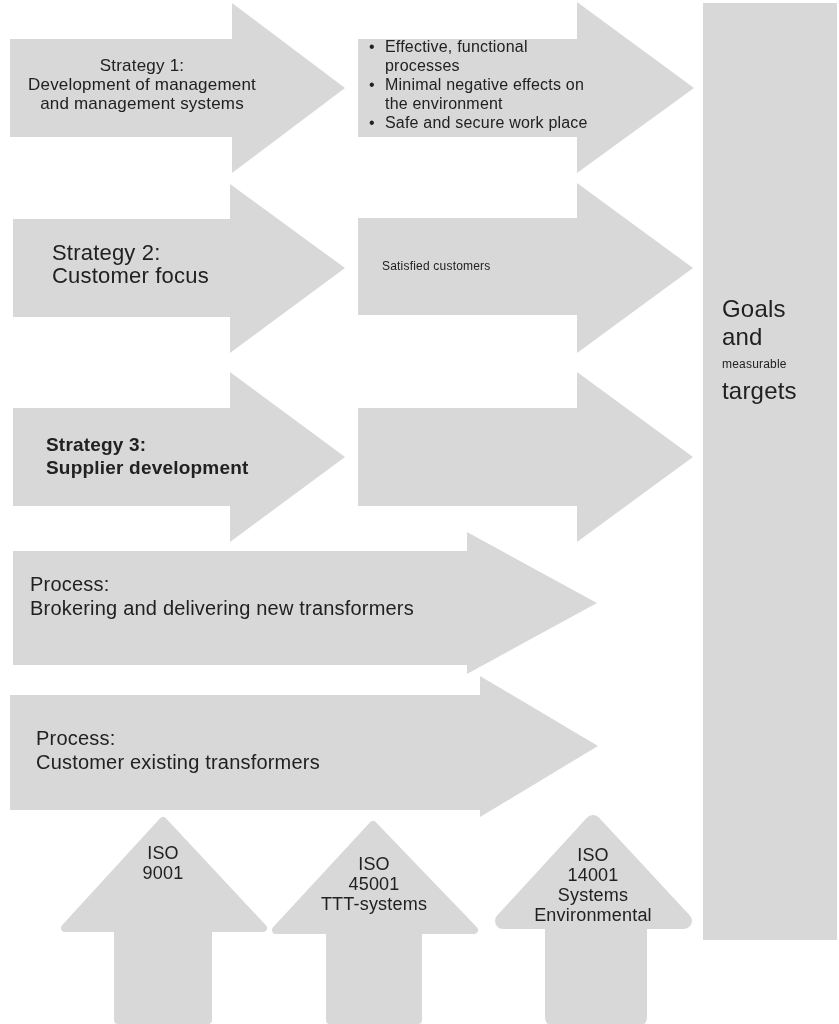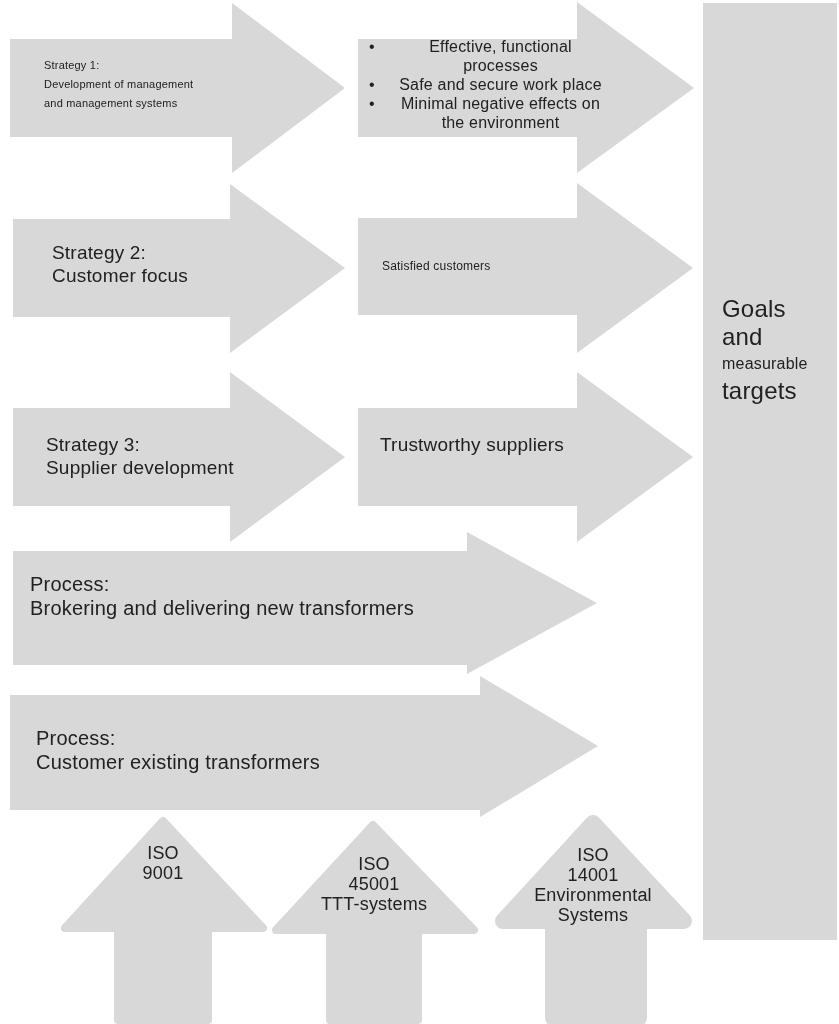--- a/index.html
+++ b/index.html
@@ -30,31 +30,31 @@
   .shape-round {
     fill: var(--shape-fill);
     stroke: var(--shape-fill);
     stroke-linejoin: round;
   }
   .txt {
     position: absolute;
     color: var(--text-color);
     letter-spacing: 0.2px;
   }
-  .txt-s1-left   { left: 44px;  top: 56px;  font-size: 11px; line-height: 19px; }
-  .txt-s1-right  { left: 366px; top: 37px;  font-size: 16px; line-height: 19px; width: 250px; text-align: center; }
-  .txt-s2-left   { left: 52px;  top: 241px; font-size: 19px; line-height: 23px; }
+  .txt-s1-left   { left: 28px;  top: 56px;  font-size: 17px; line-height: 19px; text-align: center; }
+  .txt-s1-right  { left: 366px; top: 37px;  font-size: 16px; line-height: 19px; width: 250px; }
+  .txt-s2-left   { left: 52px;  top: 241px; font-size: 22px; line-height: 23px; }
   .txt-s2-right  { left: 382px; top: 255px; font-size: 12px; line-height: 23px; }
-  .txt-s3-left   { left: 46px;  top: 433px; font-size: 19px; line-height: 23px; }
+  .txt-s3-left   { left: 46px;  top: 433px; font-size: 19px; line-height: 23px; font-weight: bold; }
   .txt-s3-right  { left: 380px; top: 433px; font-size: 19px; line-height: 23px; }
   .txt-p1        { left: 30px;  top: 572px; font-size: 20px; line-height: 24px; }
   .txt-p2        { left: 36px;  top: 726px; font-size: 20px; line-height: 24px; }
   .txt-goals     { left: 722px; top: 295px; }
   .txt-goals .g-lg { font-size: 24px; line-height: 28px; }
-  .txt-goals .g-sm { font-size: 16px; line-height: 26px; }
+  .txt-goals .g-sm { font-size: 12px; line-height: 26px; }
   .txt-isoA { left: 63px;  top: 843px; width: 200px; font-size: 18px; line-height: 20px; text-align: center; }
   .txt-isoB { left: 273px; top: 854px; width: 202px; font-size: 18px; line-height: 20px; text-align: center; }
   .txt-isoC { left: 494px; top: 845px; width: 198px; font-size: 18px; line-height: 20px; text-align: center; }
   .bullets {
     list-style: none;
     margin: 0; padding: 0;
   }
   .bullets li {
     position: relative;
     padding-left: 19px;
@@ -95,40 +95,39 @@
 
   <div class="txt txt-s1-left">
     <div>Strategy 1:</div>
     <div>Development of management</div>
     <div>and management systems</div>
   </div>
   <div class="txt txt-s1-right">
     <ul class="bullets">
       <li>Effective, functional
 processes</li>
-      <li>Safe and secure work place</li>
       <li>Minimal negative effects on
 the environment</li>
+      <li>Safe and secure work place</li>
     </ul>
   </div>
 
   <div class="txt txt-s2-left">
     <div>Strategy 2:</div>
     <div>Customer focus</div>
   </div>
   <div class="txt txt-s2-right">
     <div>Satisfied customers</div>
   </div>
 
   <div class="txt txt-s3-left">
     <div>Strategy 3:</div>
     <div>Supplier development</div>
   </div>
   <div class="txt txt-s3-right">
-    <div>Trustworthy suppliers</div>
   </div>
 
   <div class="txt txt-p1">
     <div>Process:</div>
     <div>Brokering and delivering new transformers</div>
   </div>
   <div class="txt txt-p2">
     <div>Process:</div>
     <div>Customer existing transformers</div>
   </div>
@@ -145,17 +144,17 @@
     <div>9001</div>
   </div>
   <div class="txt txt-isoB">
     <div>ISO</div>
     <div>45001</div>
     <div>TTT-systems</div>
   </div>
   <div class="txt txt-isoC">
     <div>ISO</div>
     <div>14001</div>
+    <div>Systems</div>
     <div>Environmental</div>
-    <div>Systems</div>
   </div>
 
 </div>
 
 </body></html>

